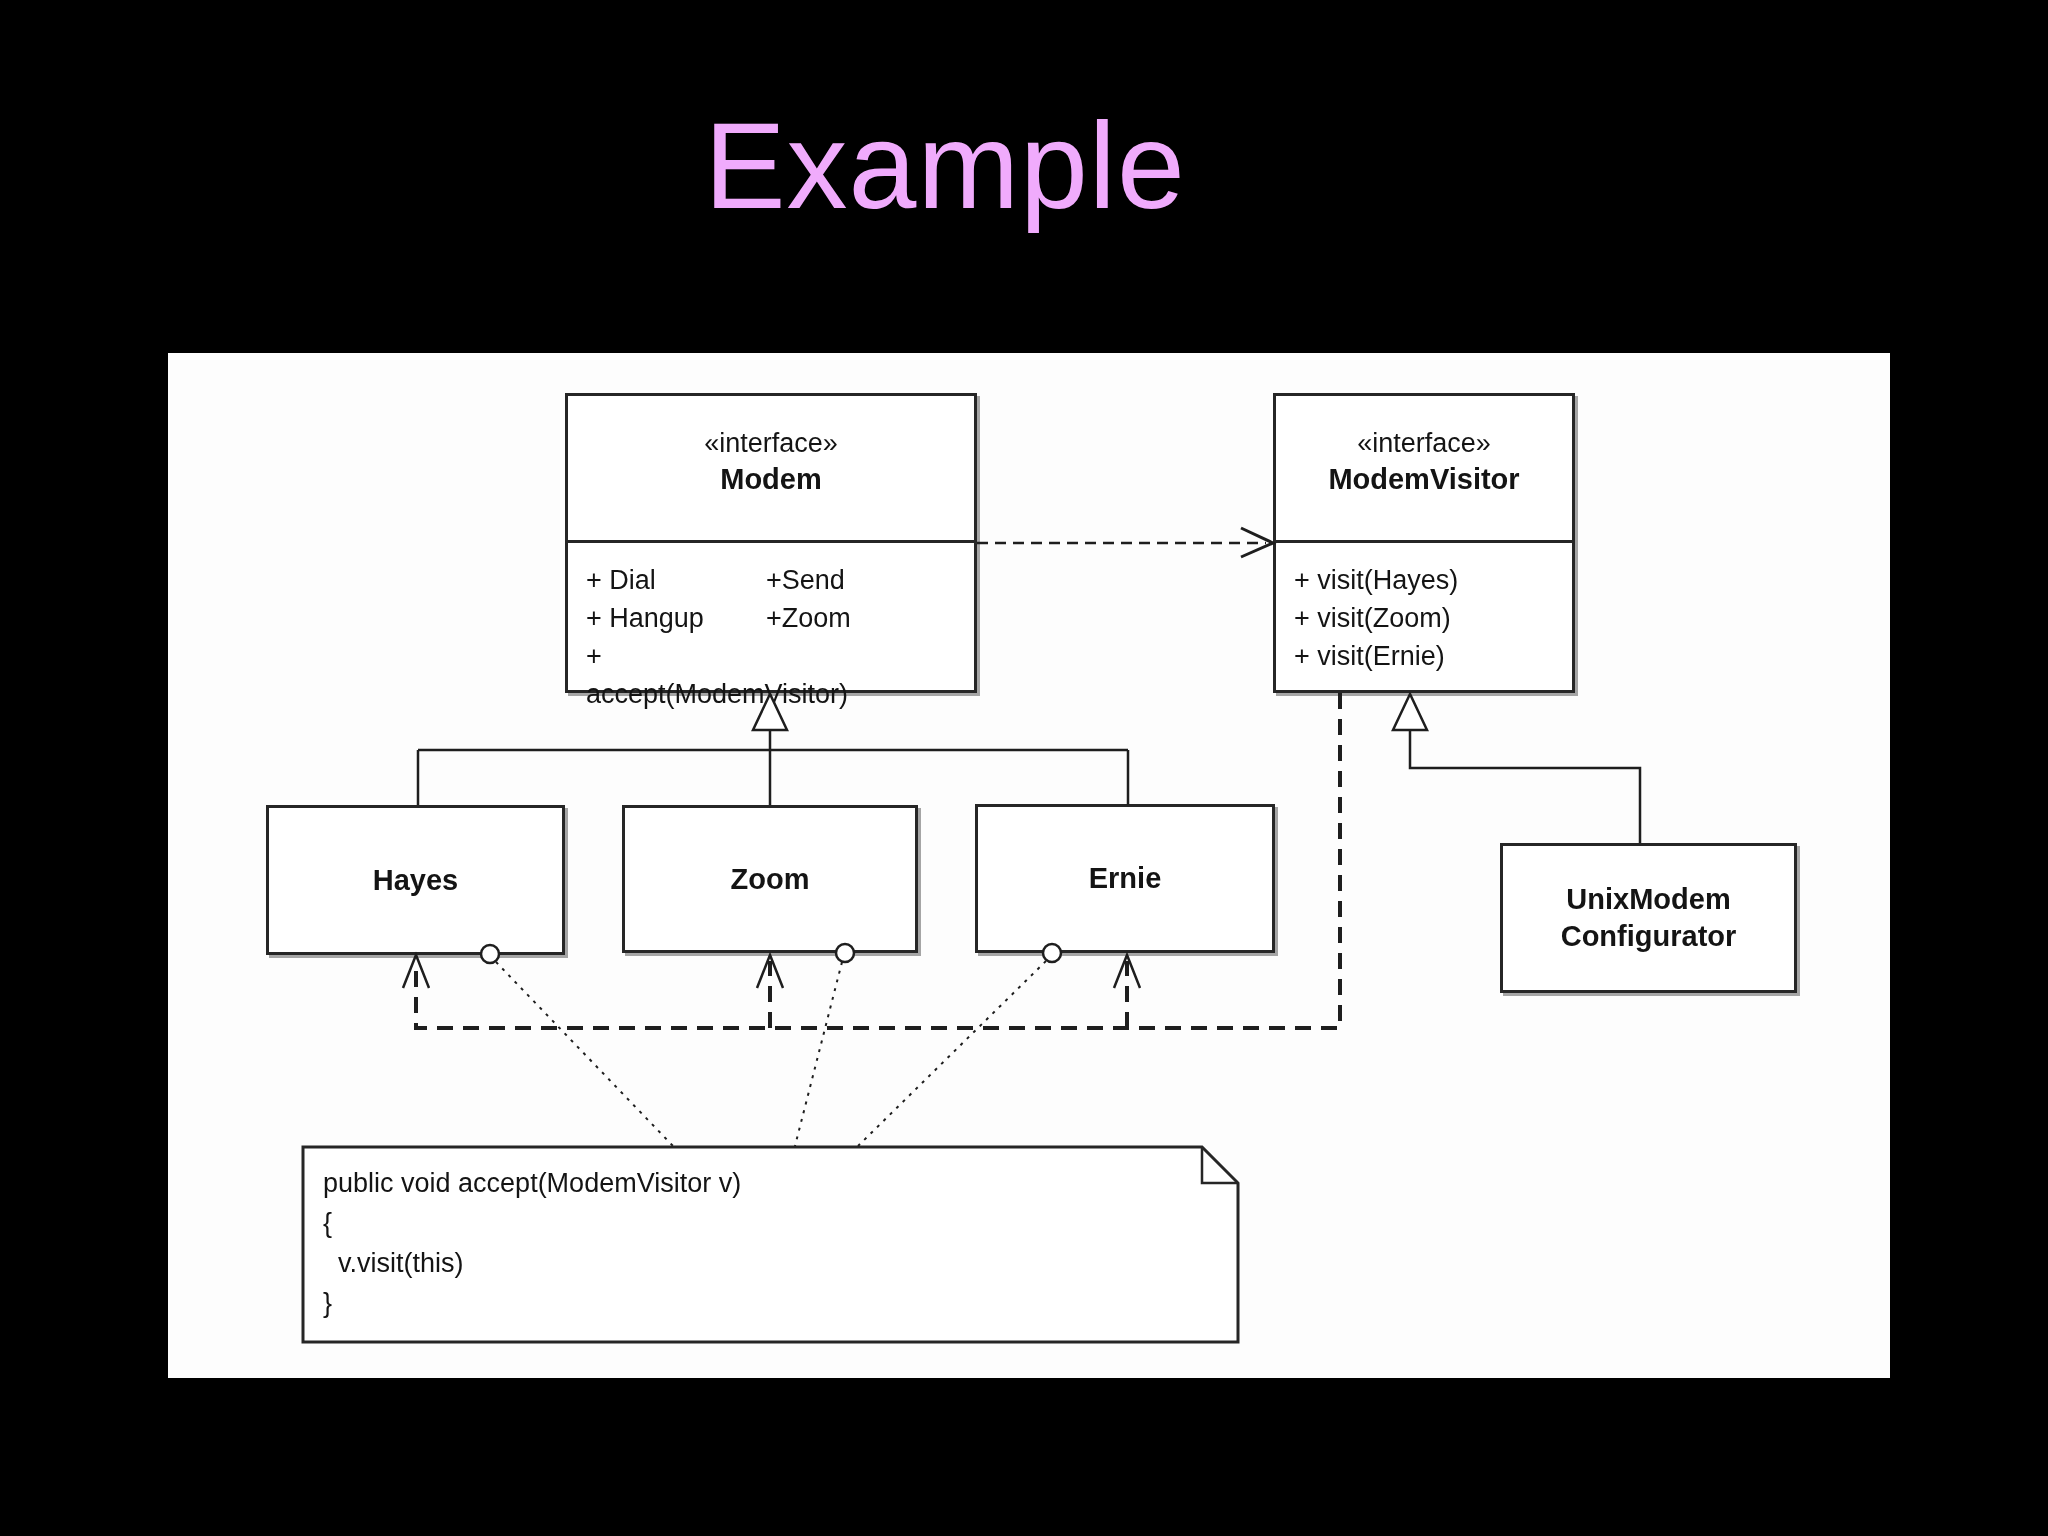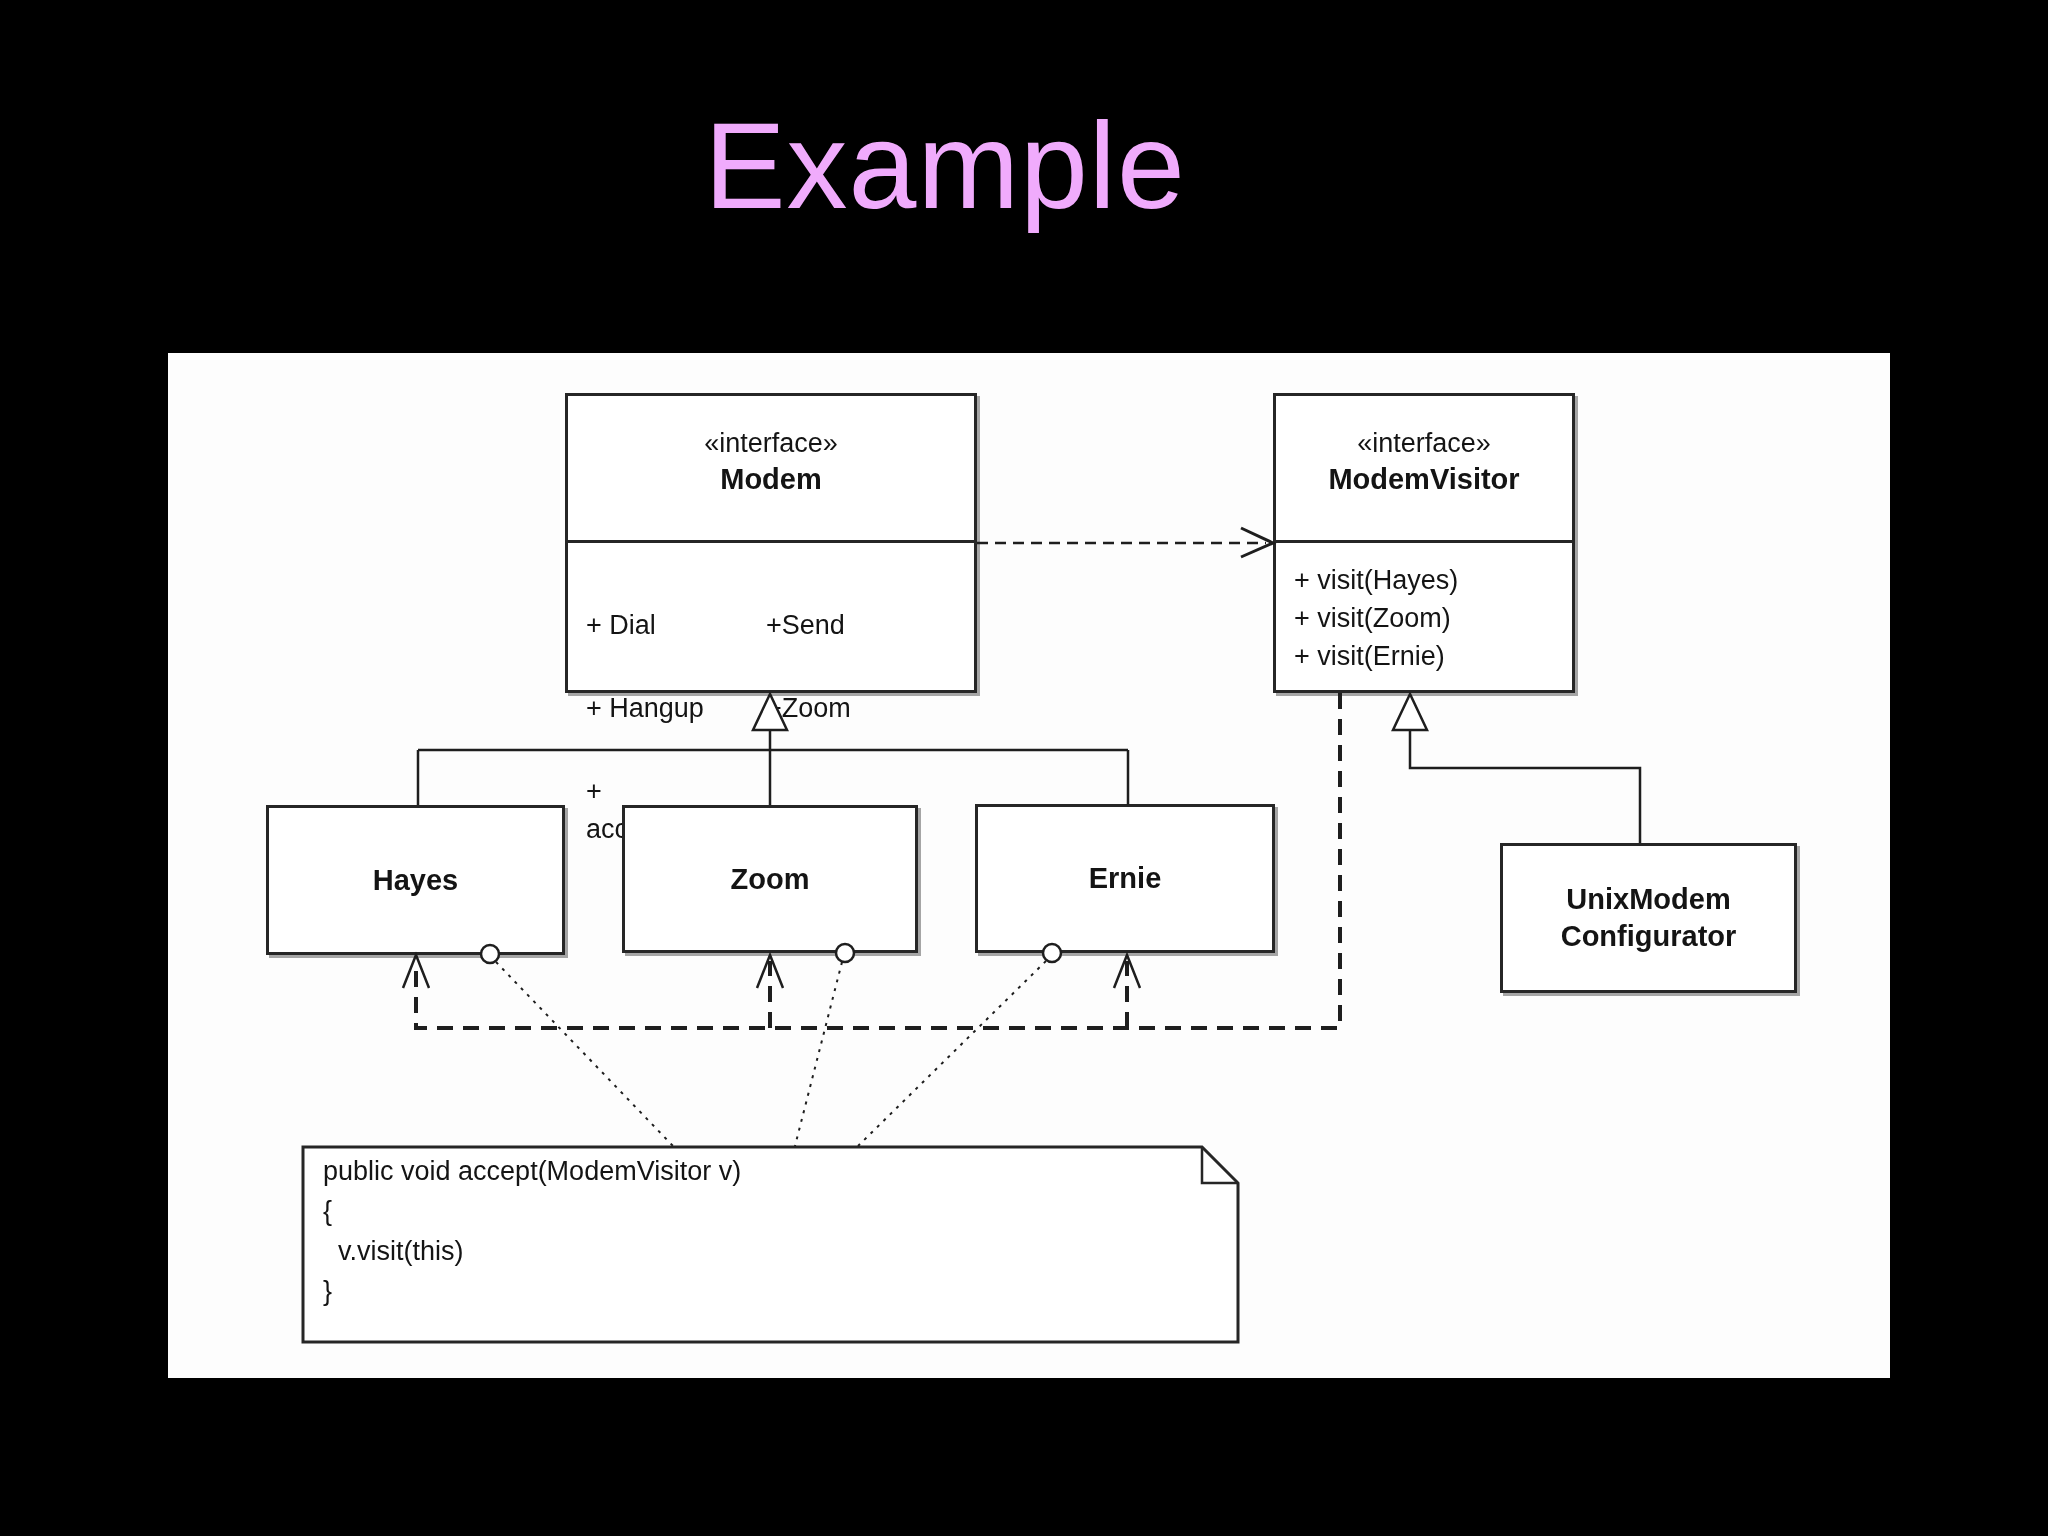--- a/index.html
+++ b/index.html
@@ -8,25 +8,25 @@
   .title{position:absolute;left:0;top:96px;width:1890px;text-align:center;
          color:#f0abfc;font-size:122px;font-weight:300;letter-spacing:1px;}
   .panel{position:absolute;left:168px;top:353px;width:1722px;height:1025px;background:#fdfdfd;}
   .box{position:absolute;background:#fff;border:3px solid #262626;box-sizing:border-box;
        box-shadow:3px 3px 0 rgba(0,0,0,0.35);color:#141414;}
   .box-hdr{height:147px;border-bottom:3px solid #262626;box-sizing:border-box;
            text-align:center;padding-top:30px;}
   .stereo{font-size:27px;line-height:34px;}
   .cls-name{font-size:29px;font-weight:bold;line-height:38px;}
   .methods{padding:18px 0 0 18px;font-size:27px;line-height:38px;}
-  .mrow{display:grid;grid-template-columns:180px 1fr;margin-top:45px;}
+  .mrow{display:grid;grid-template-columns:180px 1fr;}
   .center-label{display:flex;height:100%;align-items:center;justify-content:center;
                 font-size:29px;font-weight:bold;flex-direction:column;line-height:37px;}
   .note-text{position:absolute;left:135px;top:794px;width:935px;height:195px;
-             padding:4px 0 0 20px;box-sizing:border-box;font-size:27px;line-height:40px;
+             padding:16px 0 0 20px;box-sizing:border-box;font-size:27px;line-height:40px;
              color:#141414;}
   .note-line{white-space:pre;}
   .overlay{position:absolute;left:0;top:0;pointer-events:none;}
 </style>
 </head>
 <body>
 
 <div class="slide">
 
   <div class="title">Example</div>

